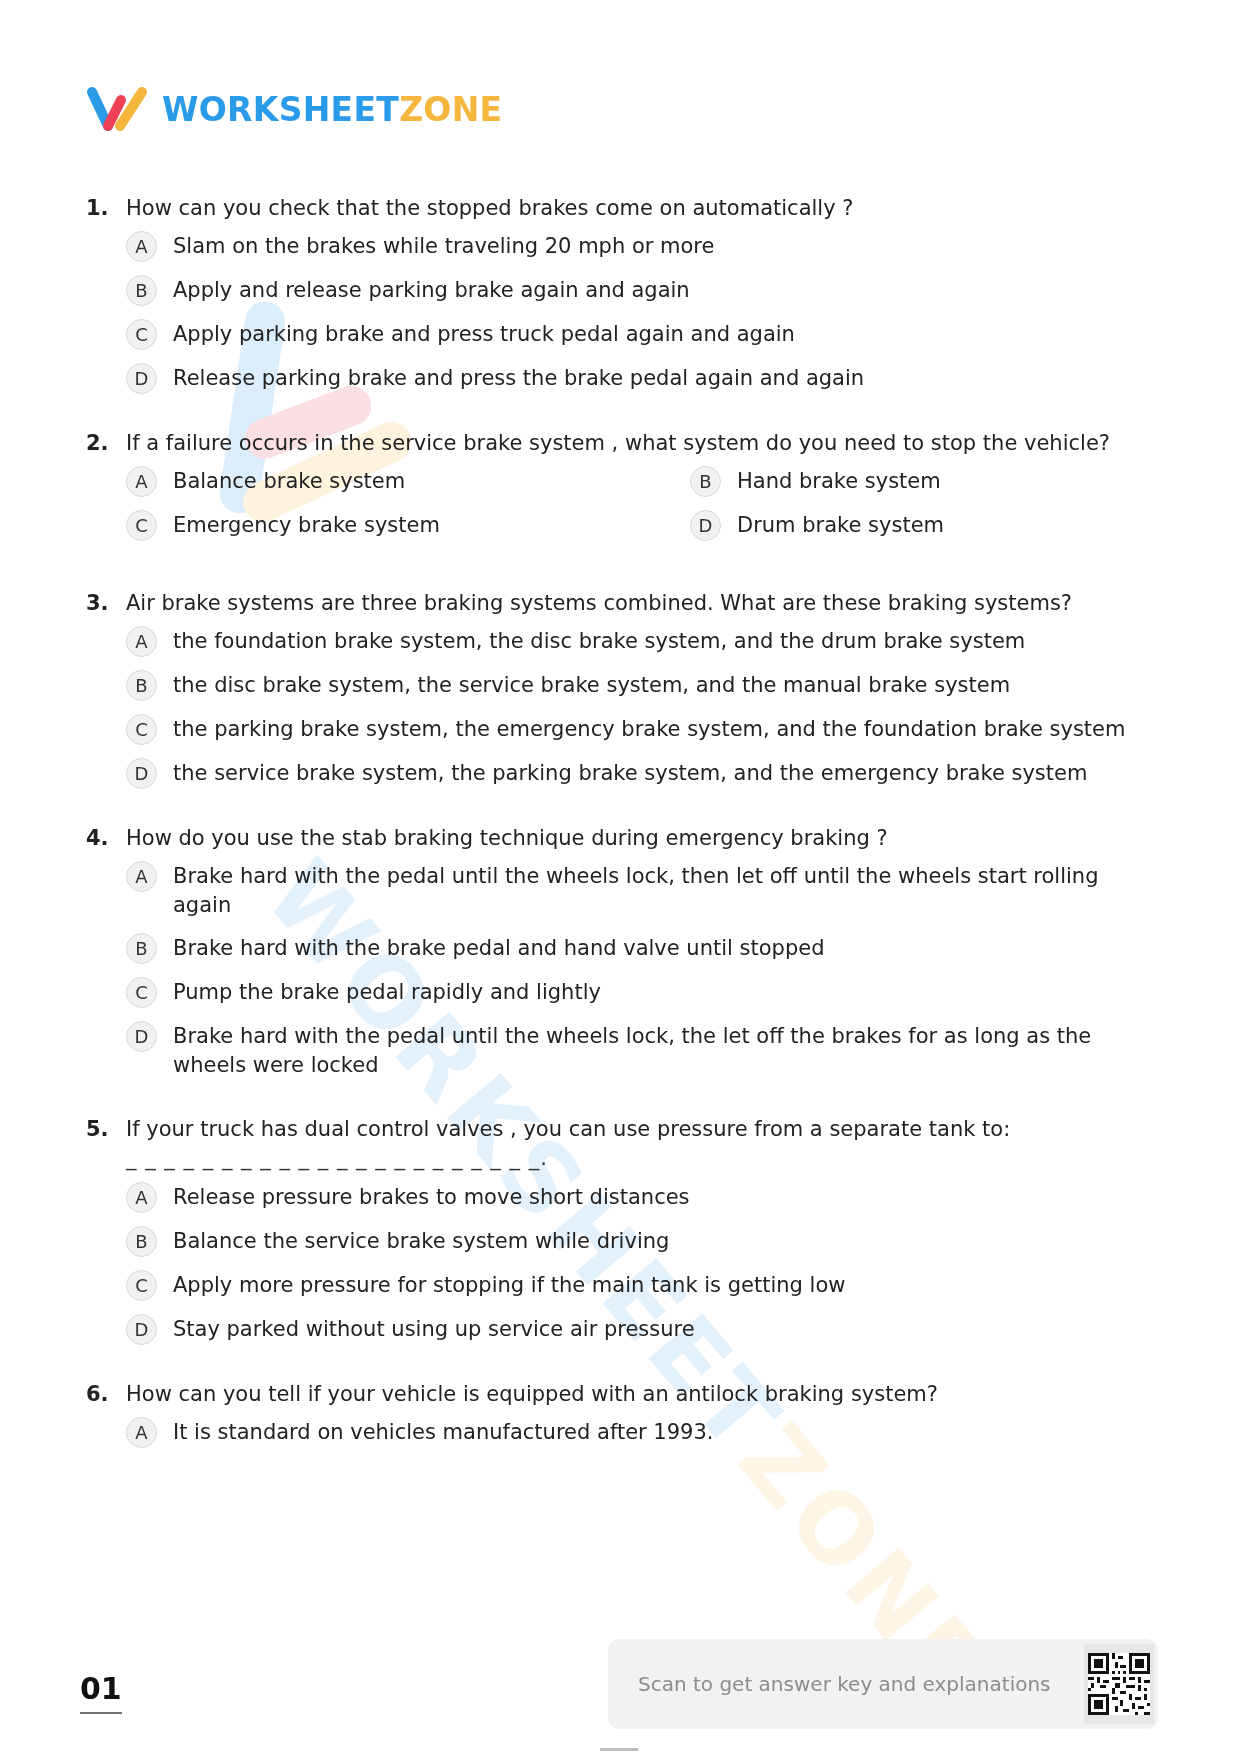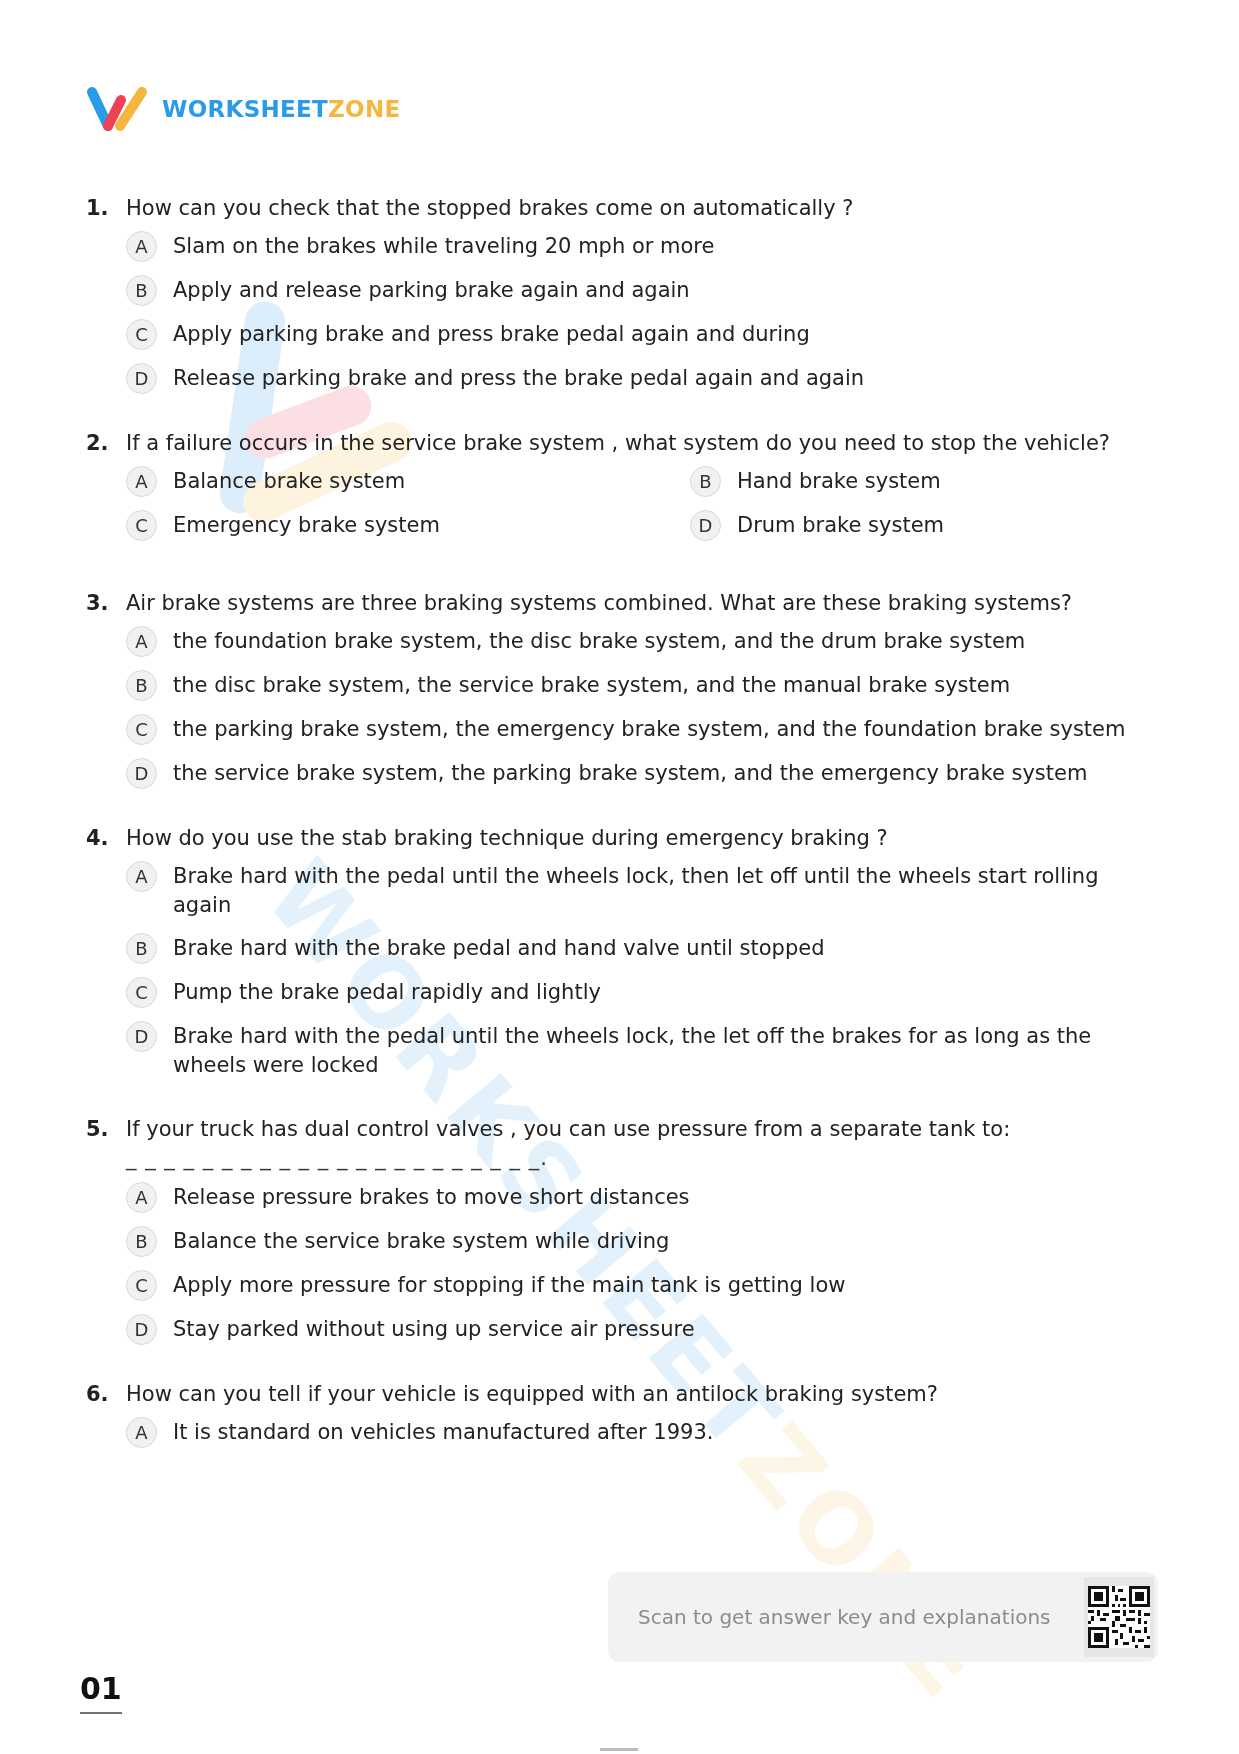--- a/index.html
+++ b/index.html
@@ -5,21 +5,21 @@
   html, body { margin: 0; padding: 0; background: #ffffff; }
   body {
     width: 1239px; height: 1754px; position: relative; overflow: hidden;
     font-family: "DejaVu Sans", sans-serif; color: #222222;
   }
   .page { position: absolute; inset: 0; }
 
   
   .logo { position: absolute; left: 84px; top: 84px; height: 50px; display: flex; align-items: center; }
   .logo-mark { width: 68px; height: 50px; position: relative; }
-  .logo-text { margin-left: 10px; font-size: 23px; font-weight: bold; letter-spacing: 0.3px; font-family: "DejaVu Sans", sans-serif; }
+  .logo-text { margin-left: 10px; font-size: 33px; font-weight: bold; letter-spacing: 0.3px; font-family: "DejaVu Sans", sans-serif; }
   .logo-text .w { color: #2a9be8; }
   .logo-text .z { color: #f5b63d; }
 
   .title {
     position: absolute; left: 540px; top: 82px; width: 540px; text-align: center;
     font-size: 26px; font-weight: bold; line-height: 39px; color: #222222;
   }
 
   
   .watermark { position: absolute; left: 0; top: 0; width: 1239px; height: 1754px; pointer-events: none; }
@@ -50,21 +50,21 @@
     font-size: 18px; color: #333; margin-right: 16px; margin-top: -1px;
   }
   .opt-text { flex: 1; padding-right: 30px; }
 
   
   .page-num {
     position: absolute; left: 80px; top: 1674px; font-size: 30px; font-weight: bold;
     color: #111; border-bottom: 2px solid #737373; line-height: 30px; padding-bottom: 8px;
   }
   .scan-box {
-    position: absolute; left: 608px; top: 1572px; width: 550px; height: 90px;
+    position: absolute; left: 608px; top: 1639px; width: 550px; height: 90px;
     background: #f2f2f2; border-radius: 12px; display: flex; align-items: center;
   }
   .scan-text { margin-left: 30px; font-size: 20px; color: #8c8c8c; flex: 1; }
   .qr-wrap {
     width: 70px; height: 80px; background: #e6e6e6; margin-right: 4px;
     display: flex; align-items: center; justify-content: center;
   }
   .bottom-bar { position: absolute; left: 600px; top: 1748px; width: 38px; height: 3px; background: #bdbdbd; }
 </style>
 </head>
@@ -106,21 +106,21 @@
         <div class="opt">
             <span class="badge">A</span>
             <span class="opt-text">Slam on the brakes while traveling 20 mph or more</span>
           </div>
         <div class="opt">
             <span class="badge">B</span>
             <span class="opt-text">Apply and release parking brake again and again</span>
           </div>
         <div class="opt">
             <span class="badge">C</span>
-            <span class="opt-text">Apply parking brake and press brake pedal again and during</span>
+            <span class="opt-text">Apply parking brake and press truck pedal again and again</span>
           </div>
         <div class="opt">
             <span class="badge">D</span>
             <span class="opt-text">Release parking brake and press the brake pedal again and again</span>
           </div>
       </div>
     </div>
 
     <div class="q" style="margin-bottom:48px">
       <div class="q-head">

